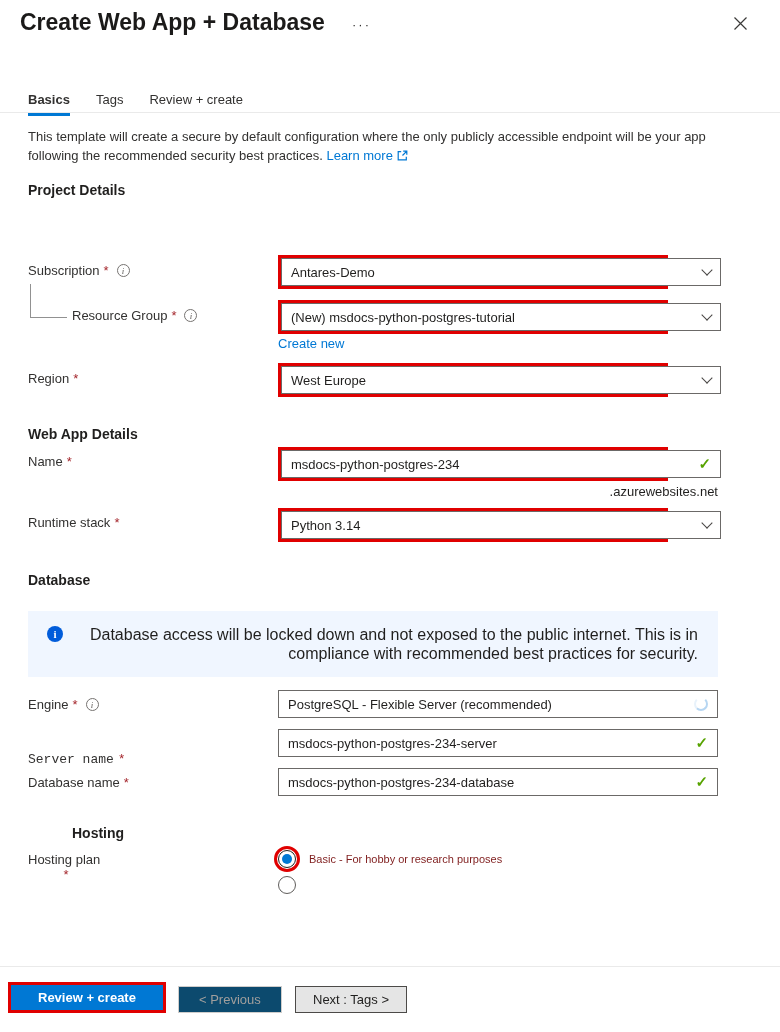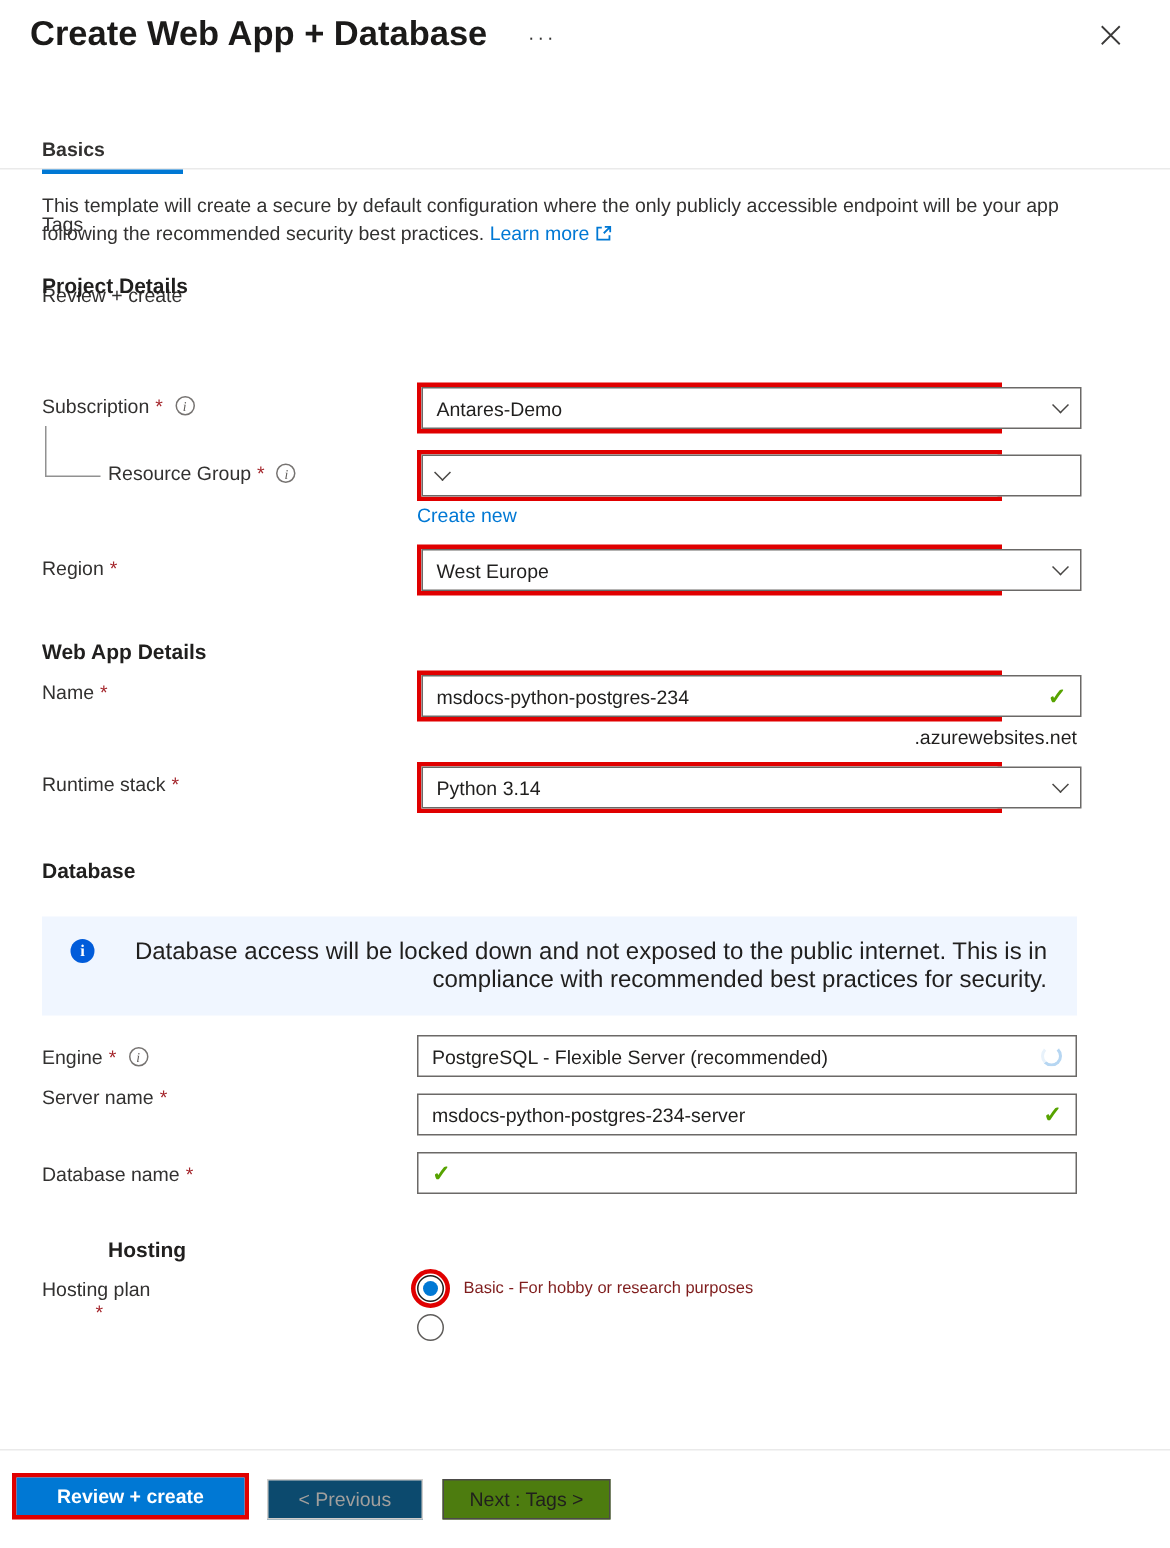--- a/index.html
+++ b/index.html
@@ -49,37 +49,37 @@
     display:flex; align-items:center; justify-content:center; flex-shrink:0; }
   .radio.sel::after { content:""; width:10px; height:10px; border-radius:50%; background:#0078d4; }
   .ring { width:26px; height:26px; border:3px solid #e00000; border-radius:50%;
     display:flex; align-items:center; justify-content:center; flex-shrink:0; }
   .ring .radio { border-color:#201f1e; }
 
   .annot-btn { border:3px solid #e00000; display:inline-block; }
   .btn { font-family:"Liberation Sans",sans-serif; font-size:13px; cursor:pointer; }
   .btn-primary { background:#0078d4; color:#fff; font-weight:700; border:none; padding:5px 27px; display:block; }
   .btn-disabled { background:#0c4a6e; color:#a19f9d; border:1px solid #cfcdcb; padding:5px 20px; cursor:default; }
-  .btn-outline { background:#4d7c0f; color:#201f1e; border:1px solid #4c4a48; padding:5px 17px; }
+  .btn-outline { background:#e5e5e5; color:#201f1e; border:1px solid #4c4a48; padding:5px 17px; }
 </style>
 </head>
 <body>
 
 <div class="panel">
 
   <div class="abs title" style="left:20px; top:9px;">Create Web App + Database</div>
   <div class="abs more-btn" style="left:352px; top:17px;">···</div>
   <div class="abs close-btn" style="left:733px; top:16px;">
     <svg width="15" height="15" viewBox="0 0 15 15">
         <path d="M1.5 1.5 L13.5 13.5 M13.5 1.5 L1.5 13.5" stroke="#3b3a39" stroke-width="1.2"></path>
       </svg>
   </div>
 
   <div class="hr" style="top:112px;"></div>
-  <div class="abs tabs" style="left:28px; top:92px;flex-direction:column;">
+  <div class="abs tabs" style="left:28px; top:92px;">
     <div class="tab active">Basics</div>
     <div class="tab">Tags</div>
     <div class="tab">Review + create</div>
   </div>
 
   <p class="abs body" style="left:28px; top:127px; width:700px;"><span>This template will create a secure by default configuration where the only publicly accessible endpoint will be your app following the recommended security best practices. </span>
     <a class="link">Learn more</a>
     <svg width="11" height="11" viewBox="0 0 11 11" style="vertical-align:-1px;">
         <path d="M4.2 1.7 H1.2 V9.8 H9.3 V6.8" fill="none" stroke="#0078d4" stroke-width="1.2"></path>
         <path d="M6.2 1.2 H9.8 V4.8 M9.8 1.2 L5.5 5.5" fill="none" stroke="#0078d4" stroke-width="1.2"></path>
@@ -102,20 +102,21 @@
 
   <div class="abs connector" style="left:30px; top:284px; width:37px; height:34px;"></div>
 
   <div class="abs lbl" style="left:72px; top:308px;">
     <span>Resource Group</span>
     <span class="req">*</span>
     <span class="info-icon">i</span>
   </div>
   <div class="abs annot" style="left:278px; top:300px;">
     <div class="field">
+      <span>(New) msdocs-python-postgres-tutorial</span>
       <span class="chev"></span>
     </div>
   </div>
   <a class="abs link" style="left:278px; top:336px; font-size:13px;">Create new</a>
 
   <div class="abs lbl" style="left:28px; top:371px;">
     <span>Region</span>
     <span class="req">*</span>
   </div>
   <div class="abs annot" style="left:278px; top:363px;">
@@ -160,34 +161,35 @@
   <div class="abs lbl" style="left:28px; top:697px;">
     <span>Engine</span>
     <span class="req">*</span>
     <span class="info-icon">i</span>
   </div>
   <div class="abs field" style="left:278px; top:690px;">
     <span>PostgreSQL - Flexible Server (recommended)</span>
     <span class="spinner"></span>
   </div>
 
-  <div class="abs lbl" style="left:28px; top:724px;">
+  <div class="abs lbl" style="left:28px; top:752px;font-family:Liberation Mono, monospace;">
     <span>Server name</span>
     <span class="req">*</span>
   </div>
   <div class="abs field" style="left:278px; top:729px;">
     <span>msdocs-python-postgres-234-server</span>
     <span class="check">✓</span>
   </div>
 
   <div class="abs lbl" style="left:28px; top:775px;">
     <span>Database name</span>
     <span class="req">*</span>
   </div>
   <div class="abs field" style="left:278px; top:768px;">
+    <span>msdocs-python-postgres-234-database</span>
     <span class="check">✓</span>
   </div>
 
   <h2 class="abs section" style="left:28px; top:825px;margin-left:44px;">Hosting</h2>
   <div class="abs lbl" style="left:28px; top:852px;flex-direction:column;">
     <span>Hosting plan</span>
     <span class="req">*</span>
   </div>
 
   <div class="abs opt" style="left:274px; top:846px;">

